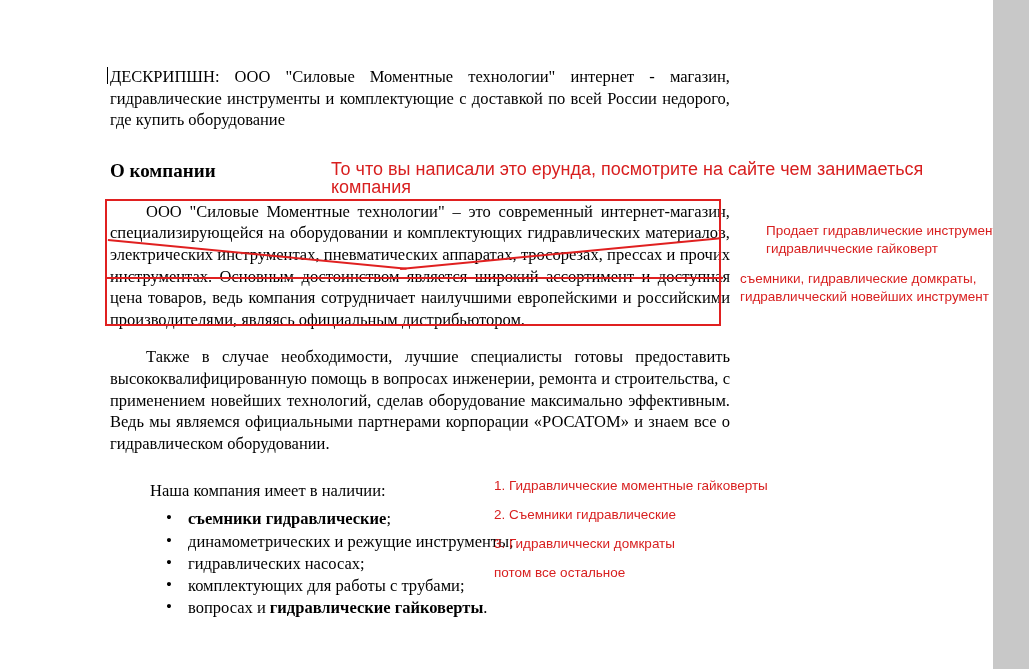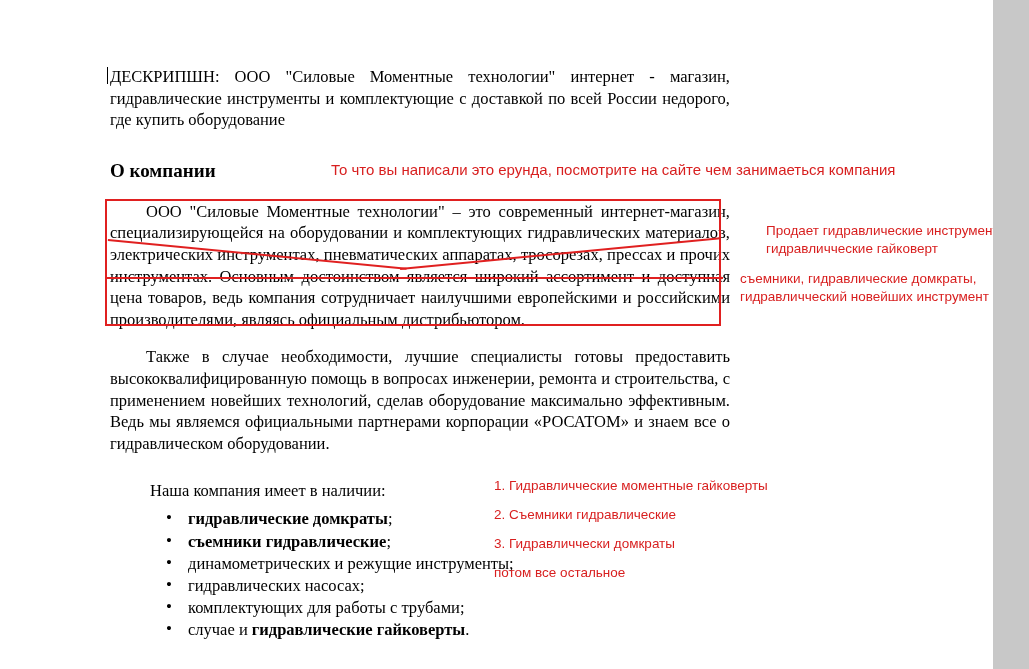--- a/index.html
+++ b/index.html
@@ -102,21 +102,21 @@
     position: absolute;
     color: #d81f1f;
     font-family: "Liberation Sans", sans-serif;
     font-size: 13.5px;
     line-height: 17.5px;
     white-space: pre-line;
   }
   .annot-top {
     left: 331px;
     top: 161px;
-    font-size: 15px;
+    font-size: 18px;
   }
   .annot-right1 {
     left: 766px;
     top: 222px;
     width: 262px;
   }
   .annot-right2 {
     left: 740px;
     top: 270px;
     width: 290px;
@@ -180,26 +180,25 @@
 
     <p class="para indent">ООО "Силовые Моментные технологии" – это современный интернет-магазин, специализирующейся на оборудовании и комплектующих гидравлических материалов, электрических инструментах, пневматических аппаратах, тросорезах, прессах и прочих инструментах. Основным достоинством является широкий ассортимент и доступная цена товаров, ведь компания сотрудничает наилучшими европейскими и российскими производителями, являясь официальным дистрибьютором.</p>
 
     <p class="para indent" style="margin-top:16px">Также в случае необходимости, лучшие специалисты готовы предоставить высококвалифицированную помощь в вопросах инженерии, ремонта и строительства, с применением новейших технологий, сделав оборудование максимально эффективным. Ведь мы являемся официальными партнерами корпорации «РОСАТОМ» и знаем все о гидравлическом оборудовании.</p>
 
     <div class="spacer-22"></div>
 
     <p class="list-intro">Наша компания имеет в наличии:</p>
 
     <ul class="bullets" id="product-list">
-        <li><b>гидравлические домкраты</b><span>;</span></li>
         <li><b>съемники гидравлические</b><span>;</span></li>
         <li><span>динамометрических и режущие инструменты</span><span>;</span></li>
         <li><span>гидравлических насосах</span><span>;</span></li>
         <li><span>комплектующих для работы с трубами</span><span>;</span></li>
-        <li><span>случае и </span><b>гидравлические гайковерты</b><span>.</span></li>
+        <li><span>вопросах и </span><b>гидравлические гайковерты</b><span>.</span></li>
       </ul>
 
   </div>
 
   <div class="redbox"></div>
   <div class="strike-line sl1"></div>
   <div class="strike-line sl2"></div>
   <div class="strike-line sl3"></div>
 
   <div class="annot annot-top">То что вы написали это ерунда, посмотрите на сайте чем занимаеться компания</div>

